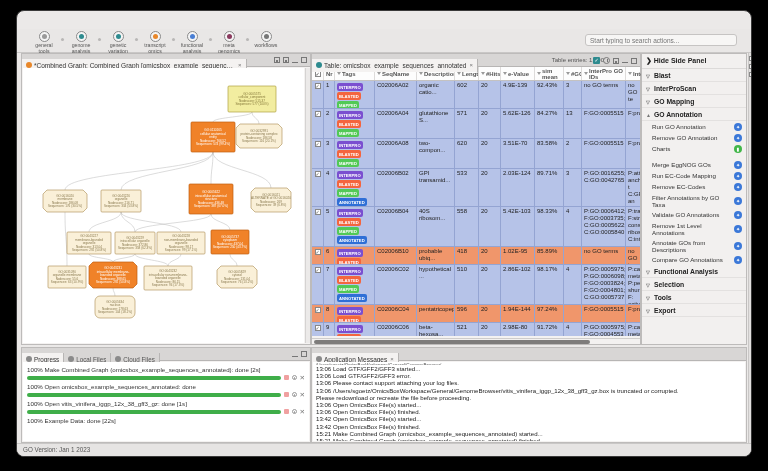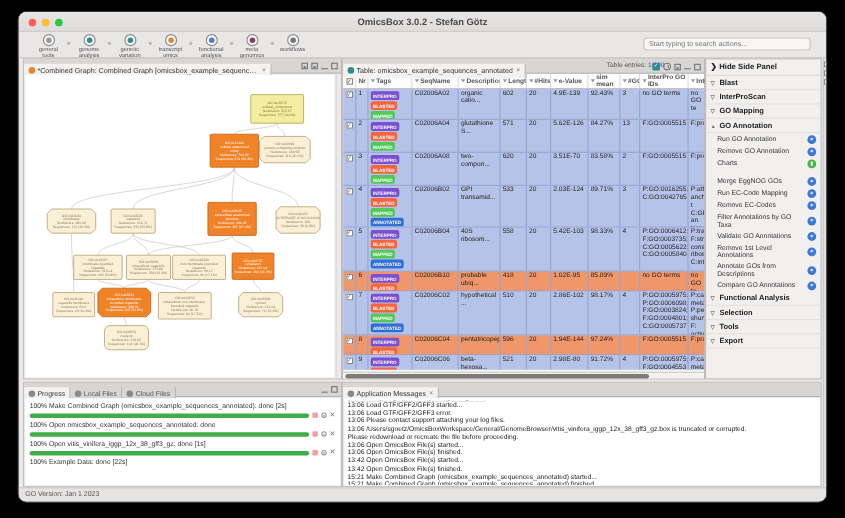--- a/index.html
+++ b/index.html
@@ -92,28 +92,20 @@
   .mline.partial { height:3px; overflow:hidden; font-size:4.5px; color:#555; }
 
   
   #statusbar { position:absolute; left:0; right:0; bottom:0; height:13px; background:#e6e4e3; border-top:1px solid #c9c7c6; font-size:6.3px; color:#555; padding:2px 6px; }
 </style>
 </head>
 <body>
 
 <div class="window">
 
-  <div class="titlebar">
-    <div class="lights">
-      <span class="light" id="lt0" style="background: rgb(255, 95, 87);"></span>
-      <span class="light" id="lt1" style="background: rgb(254, 188, 46);"></span>
-      <span class="light" id="lt2" style="background: rgb(40, 200, 64);"></span>
-    </div>
-    <div class="title">OmicsBox 3.0.2 - Stefan Götz</div>
-  </div>
 
   <div class="toolbar">
     <div class="tools">
         <div class="tool">
           <div class="tool-circle">
             <i style="background: rgb(154, 154, 154);"></i>
           </div>
           <div class="tool-lab">
             <div>general</div>
             <div>tools</div>

